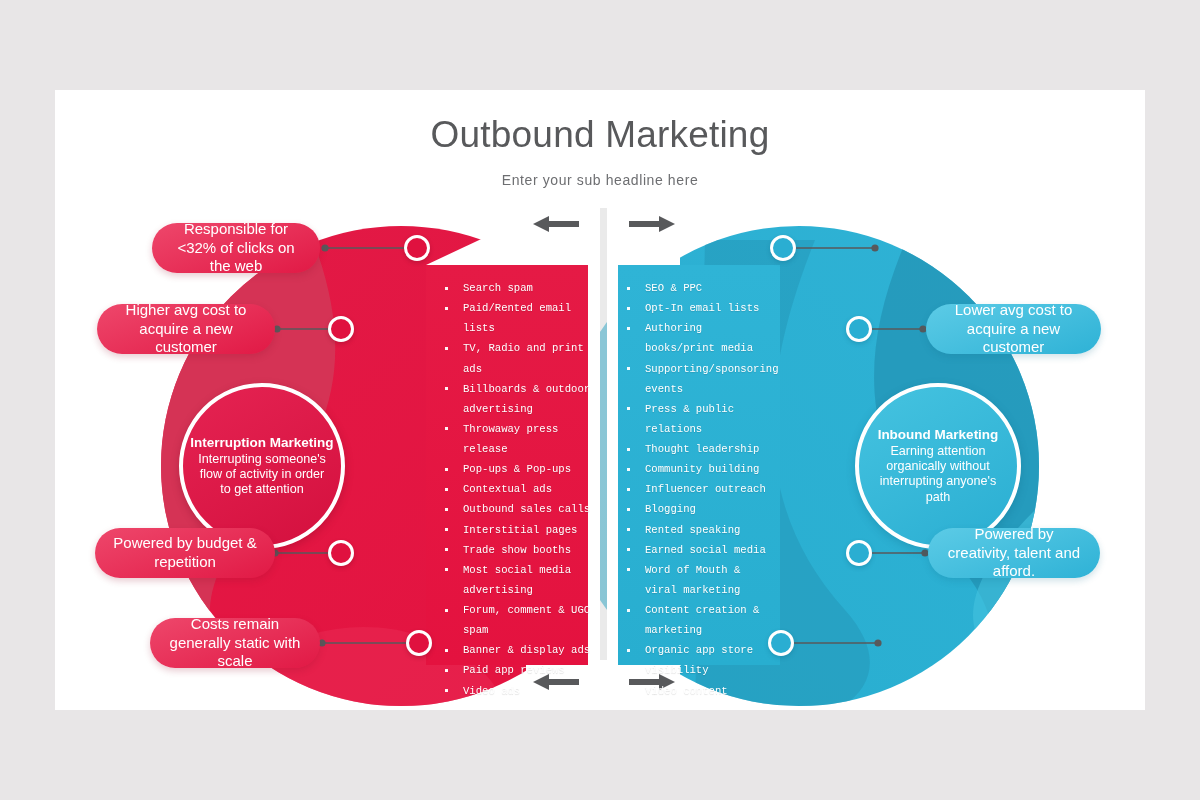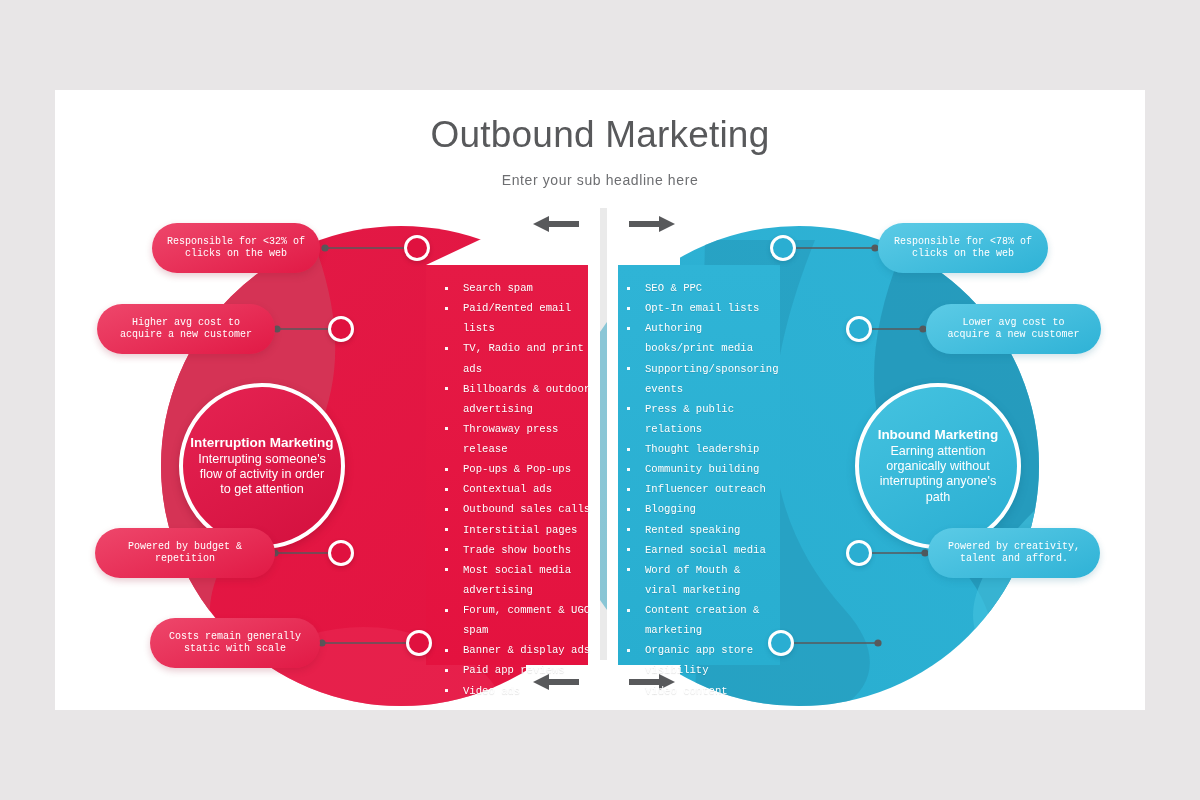--- a/index.html
+++ b/index.html
@@ -66,21 +66,21 @@
   }
   .list li::before{
     content:"";position:absolute;left:4px;top:8.5px;
     width:3px;height:3px;background:#ffffff;opacity:.95;
   }
 
   
   .pill{
     position:absolute;border-radius:28px;color:#ffffff;
     display:flex;align-items:center;justify-content:center;text-align:center;
-    font-size:10px;line-height:1.25;box-sizing:border-box;padding:6px 14px;font-family:Liberation Mono, monospace;
+    font-size:15px;line-height:1.25;box-sizing:border-box;padding:6px 14px;
   }
   .pill-red{
     background:linear-gradient(160deg,#ec3f64 0%,#e01844 55%,#d8janvier 100%);
     background:linear-gradient(160deg,#ee476b 0%,#e11945 100%);
     box-shadow:0 3px 7px rgba(150,20,45,.22);
   }
   .pill-blue{
     background:linear-gradient(160deg,#5ccbe6 0%,#2eb2d6 100%);
     box-shadow:0 3px 7px rgba(20,110,140,.20);
   }
@@ -278,19 +278,18 @@
           <li>Organic app store visibility</li>
           <li>Video content</li>
         </ul>
       </div>
 
       <div class="pill pill-red" style="left:97px;top:133px;width:168px;height:50px;">Responsible for &lt;32% of clicks on the web</div>
       <div class="pill pill-red" style="left:42px;top:214px;width:178px;height:50px;">Higher avg cost to acquire a new customer</div>
       <div class="pill pill-red" style="left:40px;top:438px;width:180px;height:50px;">Powered by budget &amp; repetition</div>
       <div class="pill pill-red" style="left:95px;top:528px;width:170px;height:50px;">Costs remain generally static with scale</div>
 
-      <div class="pill pill-blue" style="left:823px;top:133px;width:170px;height:50px;">Responsible for &lt;78% of clicks on the web</div>
       <div class="pill pill-blue" style="left:871px;top:214px;width:175px;height:50px;">Lower avg cost to acquire a new customer</div>
       <div class="pill pill-blue" style="left:873px;top:438px;width:172px;height:50px;">Powered by creativity, talent and afford.</div>
 
     </div>
   </div>
 </div>
 
 </body></html>

